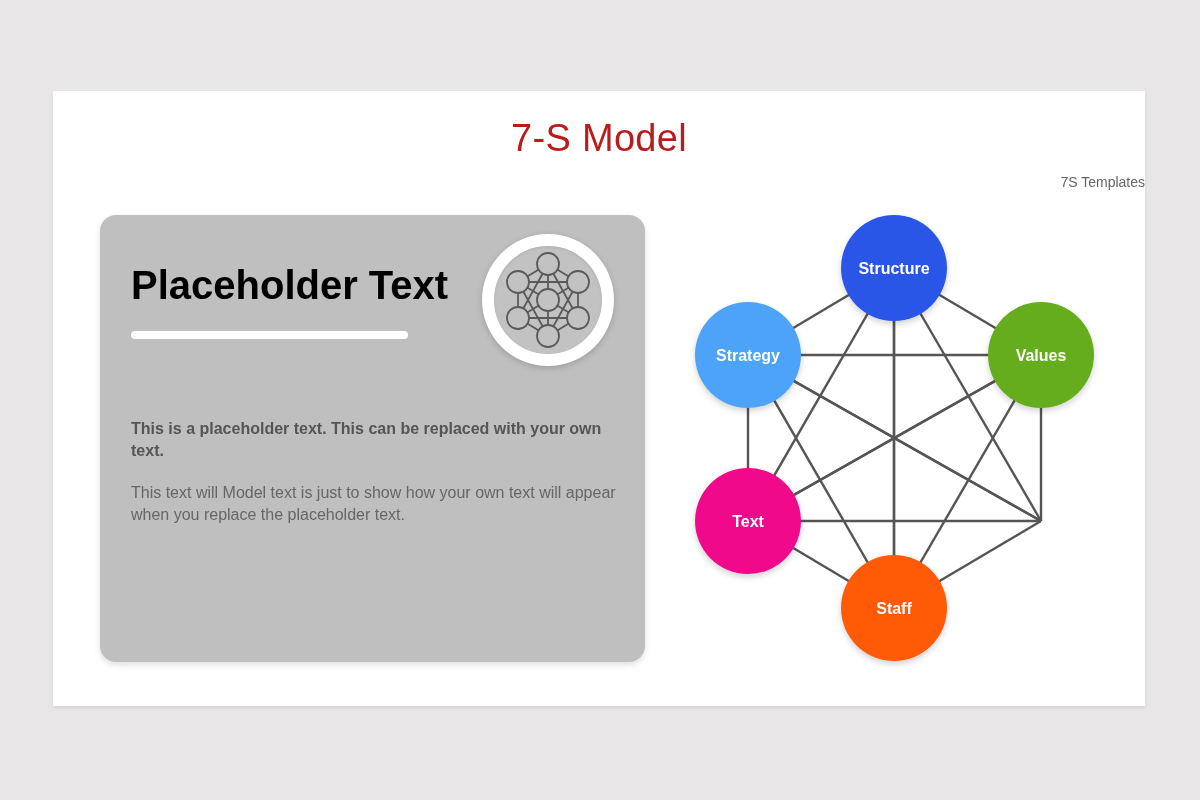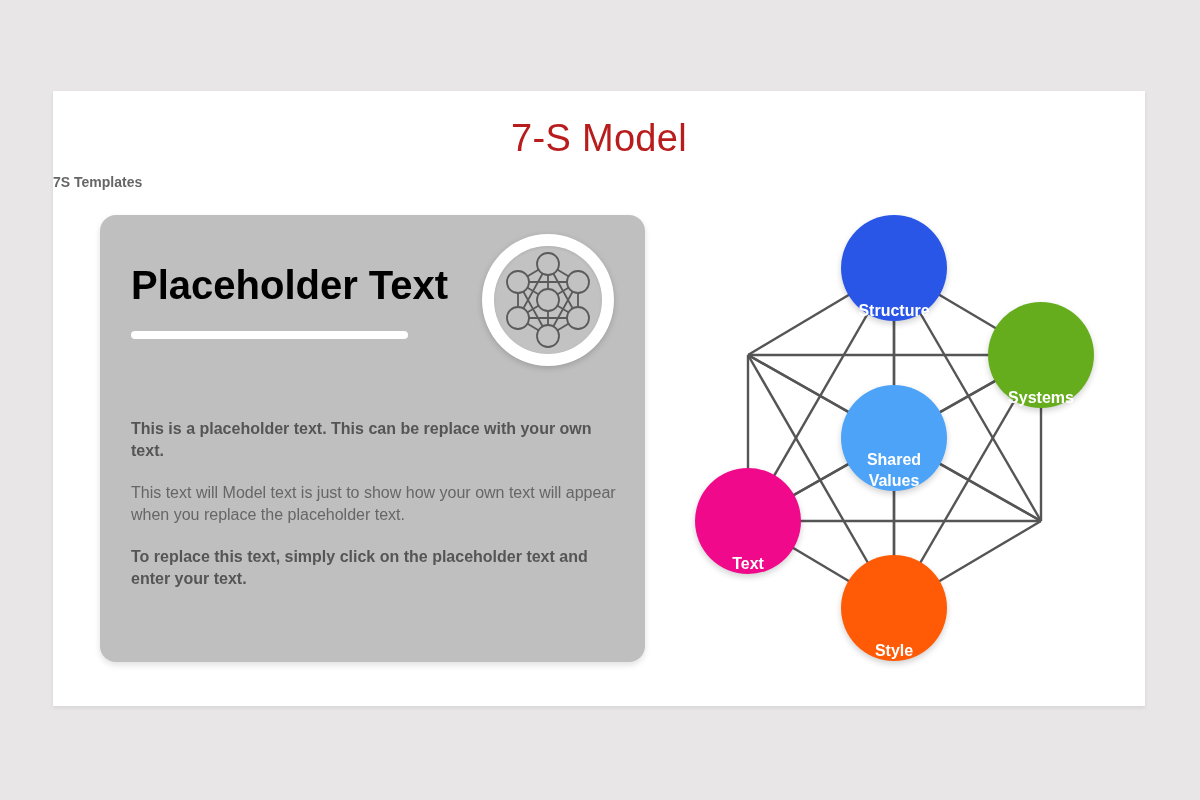--- a/index.html
+++ b/index.html
@@ -23,24 +23,23 @@
       text-align: center;
       font-size: 38px;
       color: #b91c1c;
       font-weight: normal;
       margin: 0;
       letter-spacing: 0.3px;
     }
     .subtitle {
       position: absolute;
       left: 0; right: 0; top: 83px;
-      text-align: left;
+      text-align: right;
       font-size: 14px;
       color: #666666;
-      font-weight: bold;
     }
     .card {
       position: absolute;
       left: 47px; top: 124px;
       width: 545px; height: 447px;
       background: #bfbfbf;
       border-radius: 16px;
       box-shadow: 0 3px 6px rgba(0,0,0,0.12);
     }
     .card-heading {
@@ -93,21 +92,21 @@
       position: absolute;
       left: 0; top: 0;
       width: 1092px; height: 615px;
       pointer-events: none;
     }
     .node {
       position: absolute;
       width: 106px; height: 106px;
       border-radius: 50%;
       display: flex;
-      align-items: flex-end;
+      align-items: center;
       justify-content: center;
       text-align: center;
       color: #ffffff;
       font-weight: bold;
       font-size: 16px;
       line-height: 21px;
       box-shadow: 0 3px 6px rgba(0,0,0,0.18);
       cursor: pointer;
     }
     .node span { display: block; white-space: pre-line; }
@@ -146,23 +145,22 @@
           <circle cx="24" cy="36" r="11" fill="#c2c2c2"></circle>
           <circle cx="84" cy="36" r="11" fill="#c2c2c2"></circle>
           <circle cx="54" cy="54" r="11" fill="#c2c2c2"></circle>
           <circle cx="24" cy="72" r="11" fill="#c2c2c2"></circle>
           <circle cx="84" cy="72" r="11" fill="#c2c2c2"></circle>
           <circle cx="54" cy="90" r="11" fill="#c2c2c2"></circle>
         </svg>
       </div>
     </div>
     <div class="card-body">
-      <p class="bold">This is a placeholder text. This can be replace with your own text.</p>
+      <p class="bold">This is a placeholder text. This can be replaced with your own text.</p>
       <p class="light">This text will Model text is just to show how your own text will appear when you replace the placeholder text.</p>
-      <p class="bold">To replace this text, simply click on the placeholder text and enter your text.</p>
     </div>
   </div>
 
   <svg class="diagram" id="diagram-lines" width="1092" height="615">
       <line x1="841" y1="177" x2="695" y2="264" stroke="#555555" stroke-width="2.4"></line>
       <line x1="841" y1="177" x2="988" y2="264" stroke="#555555" stroke-width="2.4"></line>
       <line x1="841" y1="177" x2="841" y2="347" stroke="#555555" stroke-width="2.4"></line>
       <line x1="841" y1="177" x2="695" y2="430" stroke="#555555" stroke-width="2.4"></line>
       <line x1="841" y1="177" x2="988" y2="430" stroke="#555555" stroke-width="2.4"></line>
       <line x1="841" y1="177" x2="841" y2="517" stroke="#555555" stroke-width="2.4"></line>
@@ -179,26 +177,25 @@
       <line x1="841" y1="347" x2="988" y2="430" stroke="#555555" stroke-width="2.4"></line>
       <line x1="841" y1="347" x2="841" y2="517" stroke="#555555" stroke-width="2.4"></line>
       <line x1="695" y1="430" x2="988" y2="430" stroke="#555555" stroke-width="2.4"></line>
       <line x1="695" y1="430" x2="841" y2="517" stroke="#555555" stroke-width="2.4"></line>
       <line x1="988" y1="430" x2="841" y2="517" stroke="#555555" stroke-width="2.4"></line>
     </svg>
 
   <div class="node" style="left: 788px; top: 124px; background: rgb(42, 86, 232);">
       <span>Structure</span>
     </div>
+  <div class="node" style="left: 642px; top: 211px; background: rgb(77, 163, 247);">
+      <span>Strategy</span>
+    </div>
   <div class="node" style="left: 935px; top: 211px; background: rgb(102, 173, 30);">
-      <span>Systems</span>
-    </div>
-  <div class="node" style="left: 788px; top: 294px; background: rgb(77, 163, 247);">
-      <span>Shared
-Values</span>
+      <span>Values</span>
     </div>
   <div class="node" style="left: 642px; top: 377px; background: rgb(240, 9, 138);">
       <span>Text</span>
     </div>
   <div class="node" style="left: 788px; top: 464px; background: rgb(255, 90, 5);">
-      <span>Style</span>
+      <span>Staff</span>
     </div>
 </div>
 
 </body></html>

